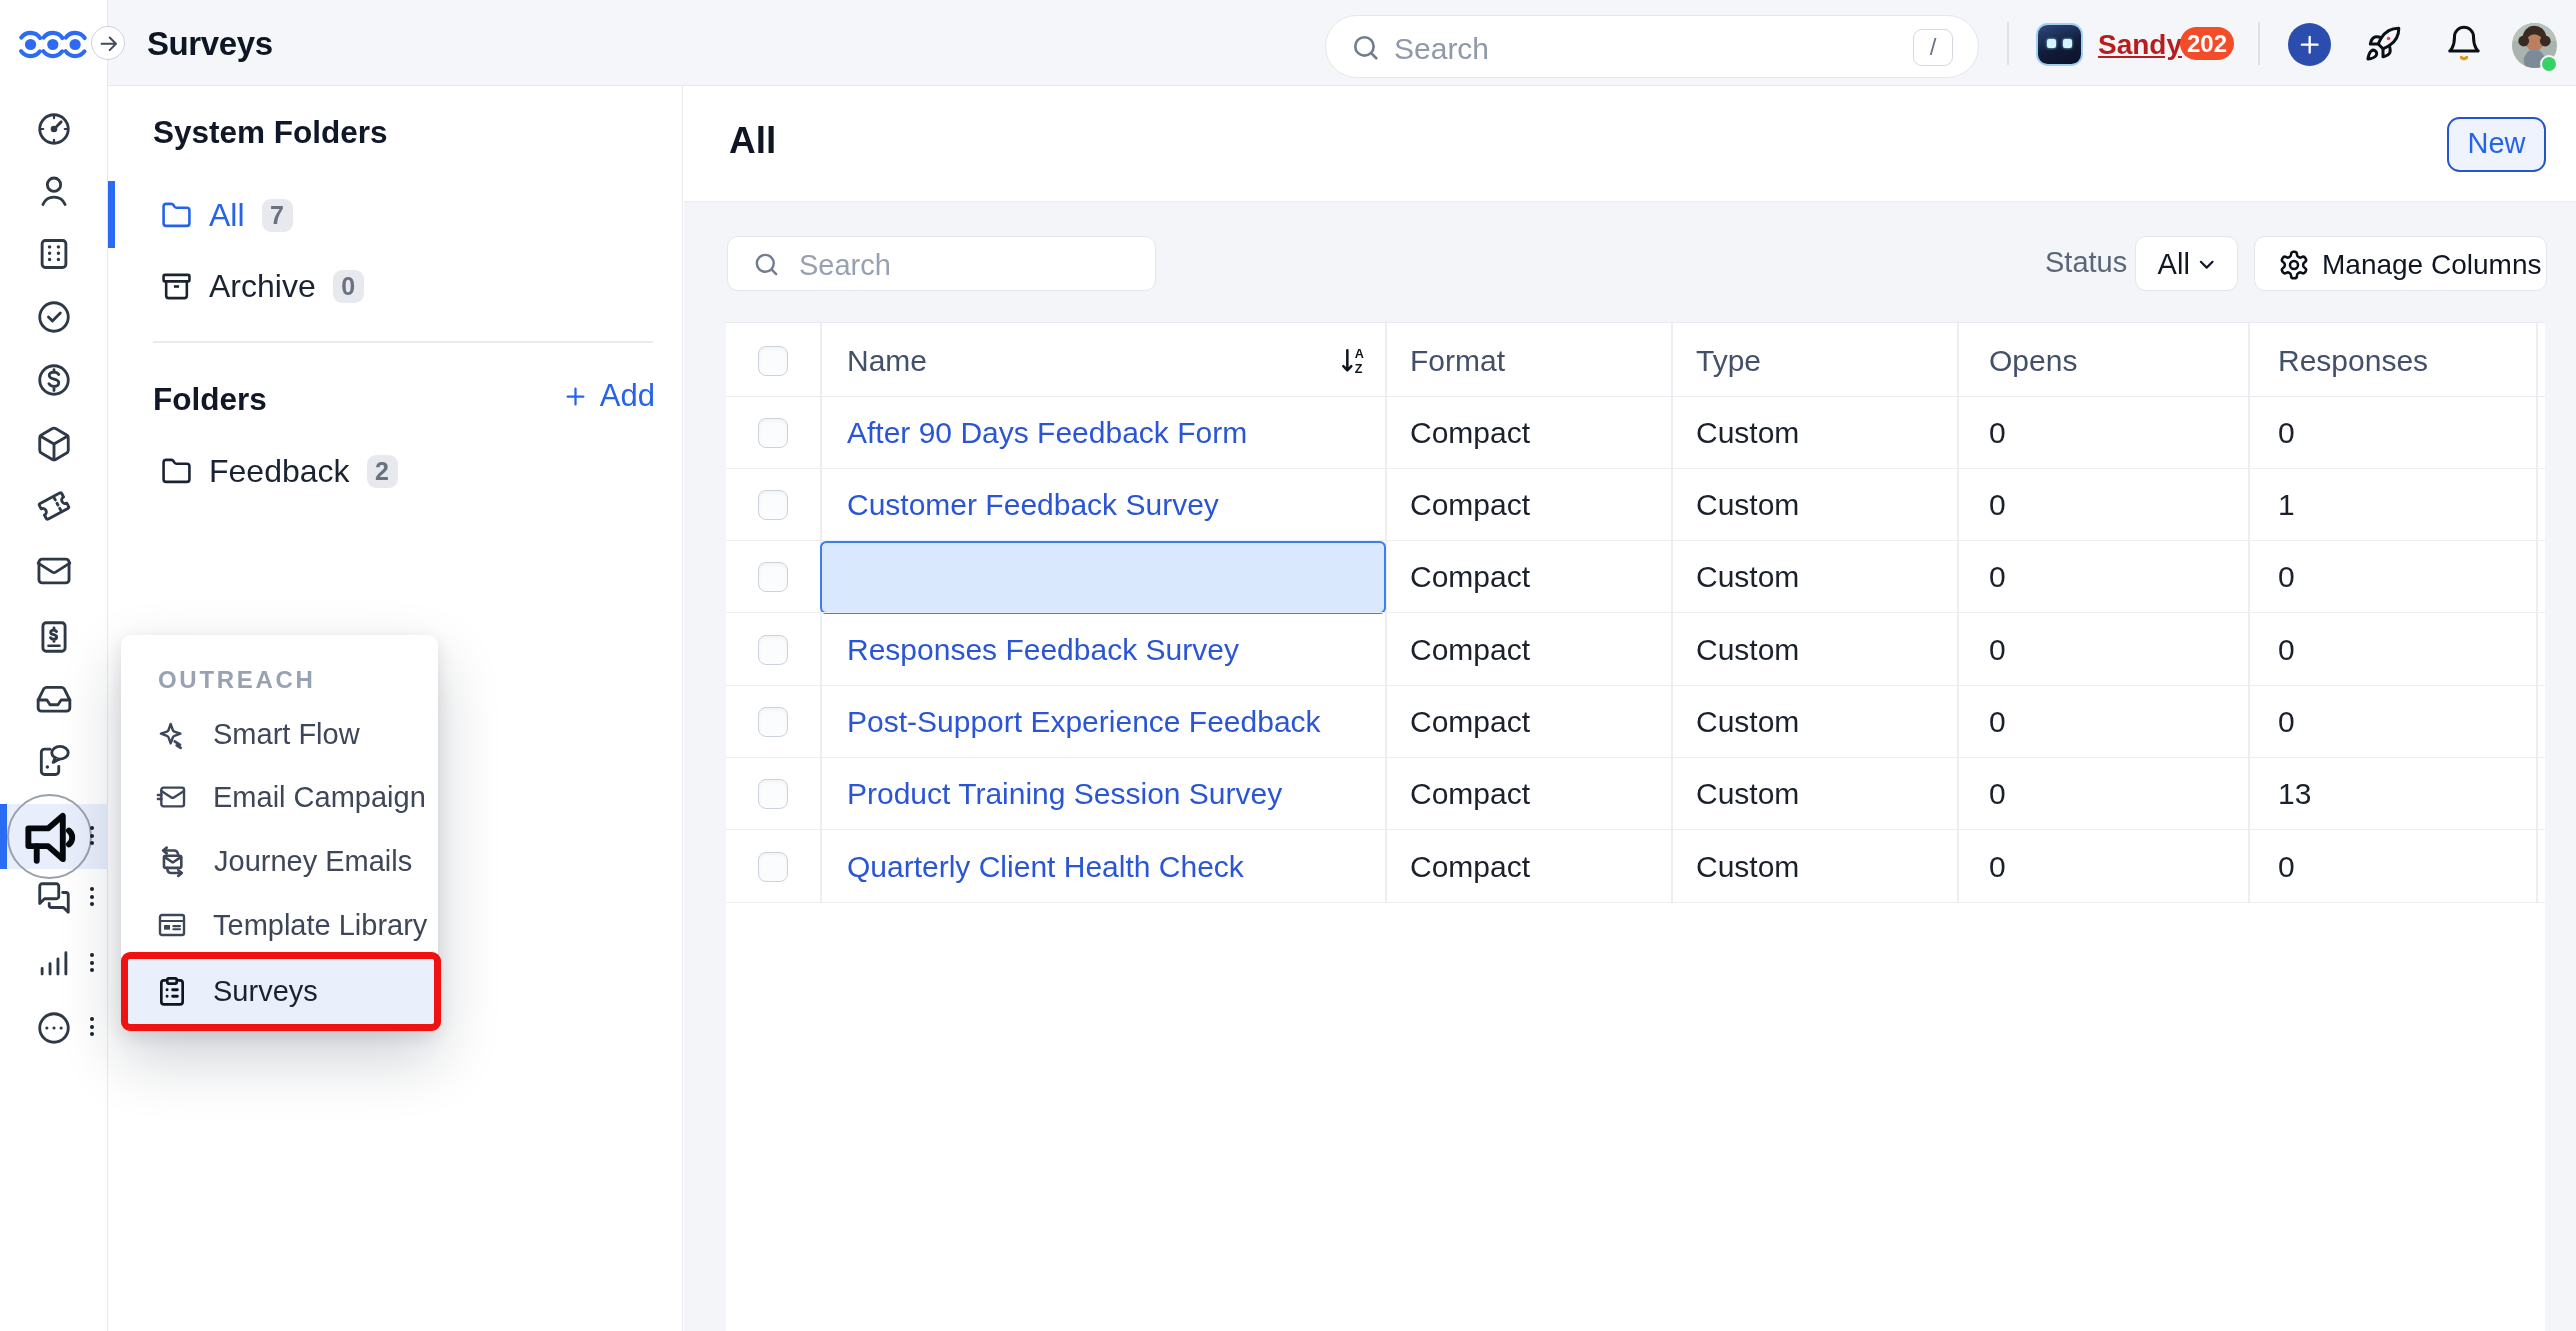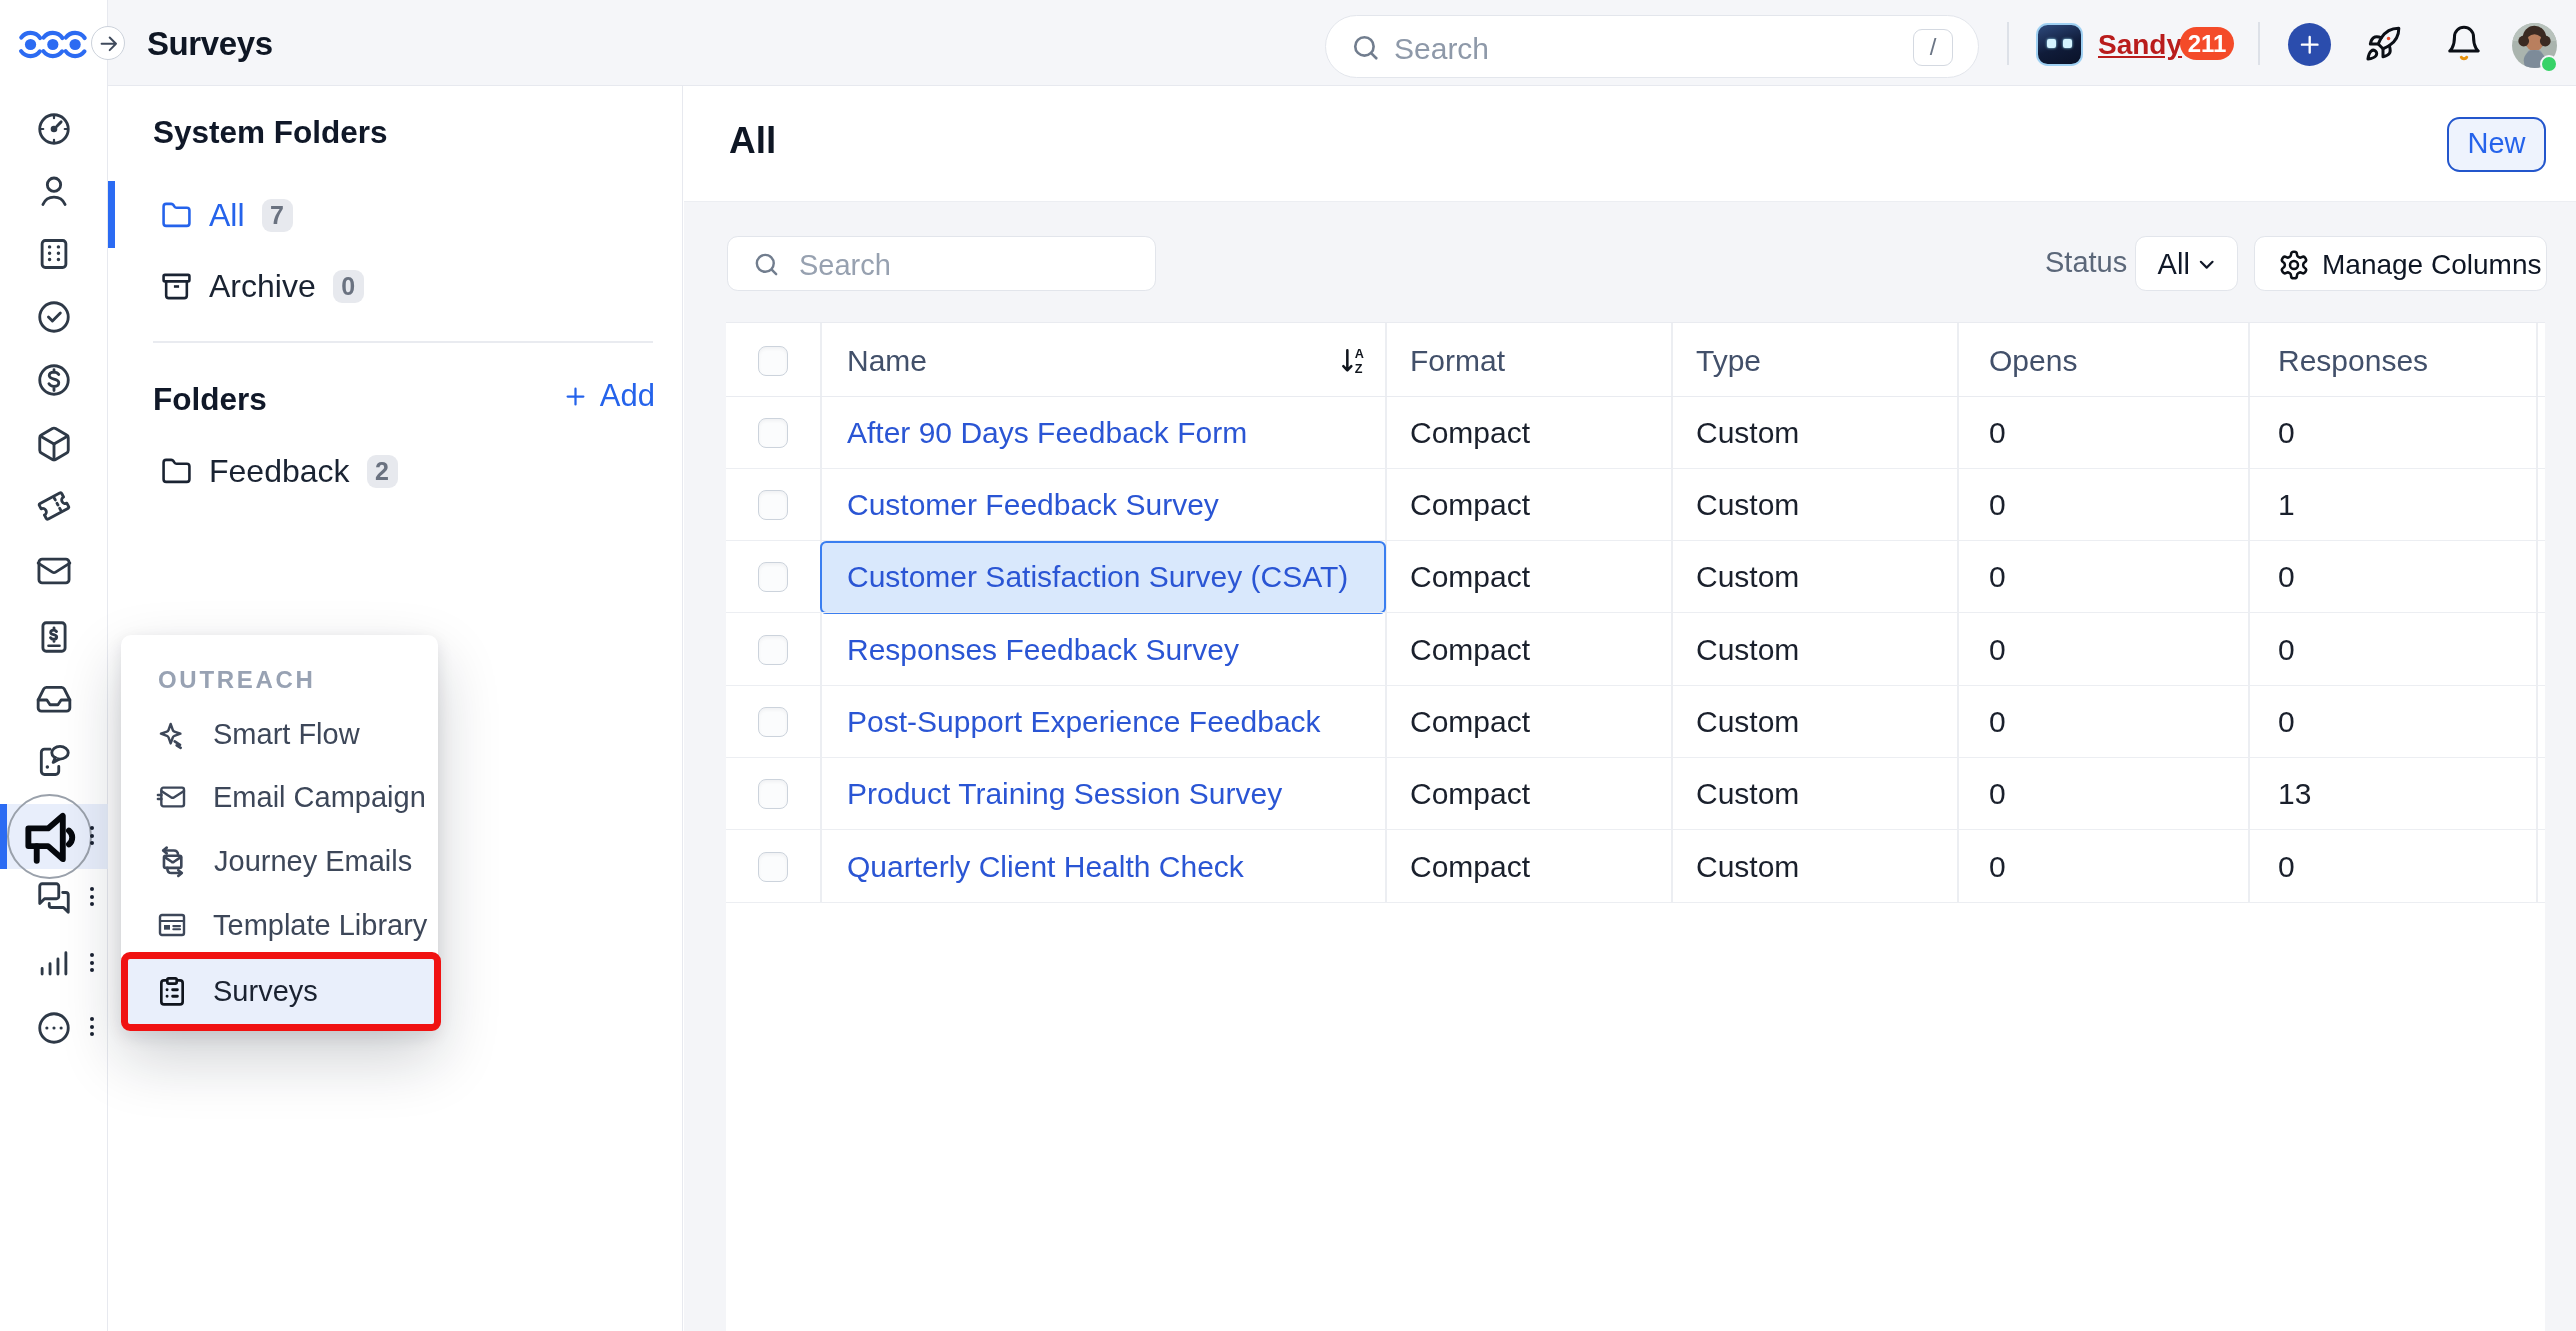--- a/index.html
+++ b/index.html
@@ -94,21 +94,21 @@
         </svg>
       <div class="ph">Search</div>
       <div class="slashkey">/</div>
     </div>
     <div class="tdiv" style="left:1899px"></div>
     <div class="botavatar">
         <span class="eye" style="left:9px"></span>
         <span class="eye" style="right:9px"></span>
       </div>
     <div class="sandy">Sandy</div>
-    <div class="pill155">211</div>
+    <div class="pill155">202</div>
     <div class="tdiv" style="left:2150px"></div>
     <div class="plusbtn">
       <svg class="abs" style="left:10px;top:10px" width="23.4" height="23.4" viewBox="0 0 24 24" fill="none" stroke="#fff" stroke-width="2.4" stroke-linecap="round">
           <path d="M12 4v16M4 12h16"></path>
         </svg>
     </div>
     <svg class="abs" style="left:2256px;top:25px" width="38" height="38" viewBox="0 0 24 24" fill="none" stroke="#0b0f16" stroke-width="1.9" stroke-linecap="round" stroke-linejoin="round">
         <path d="M4.5 16.5c-1.5 1.26-2 5-2 5s3.74-.5 5-2c.71-.84.7-2.13-.09-2.91a2.18 2.18 0 0 0-2.91-.09z"></path>
         <path d="m12 15-3-3a22 22 0 0 1 2-3.95A12.88 12.88 0 0 1 22 2c0 2.72-.78 7.5-6 11a22.35 22.35 0 0 1-4 2z"></path>
         <path d="M9 12H4s.55-3.03 2-4c1.62-1.08 5 0 5 0"></path>
@@ -340,21 +340,20 @@
       <div class="trow" style="top:147px">
         <div class="cbx" style="top:20.7px"></div>
         <div class="td link" style="left:121px">Customer Feedback Survey</div>
         <div class="td" style="left:684px">Compact</div>
         <div class="td" style="left:970px">Custom</div>
         <div class="td" style="left:1263px">0</div>
         <div class="td" style="left:1552px">1</div>
       </div>
       <div class="trow" style="top:219px">
         <div class="cbx" style="top:20.7px"></div>
-        <div class="td link" style="left:121px;z-index:2">Customer Satisfaction Survey (CSAT)</div>
         <div class="td" style="left:684px">Compact</div>
         <div class="td" style="left:970px">Custom</div>
         <div class="td" style="left:1263px">0</div>
         <div class="td" style="left:1552px">0</div>
       </div>
       <div class="trow" style="top:292px">
         <div class="cbx" style="top:20.7px"></div>
         <div class="td link" style="left:121px">Responses Feedback Survey</div>
         <div class="td" style="left:684px">Compact</div>
         <div class="td" style="left:970px">Custom</div>

